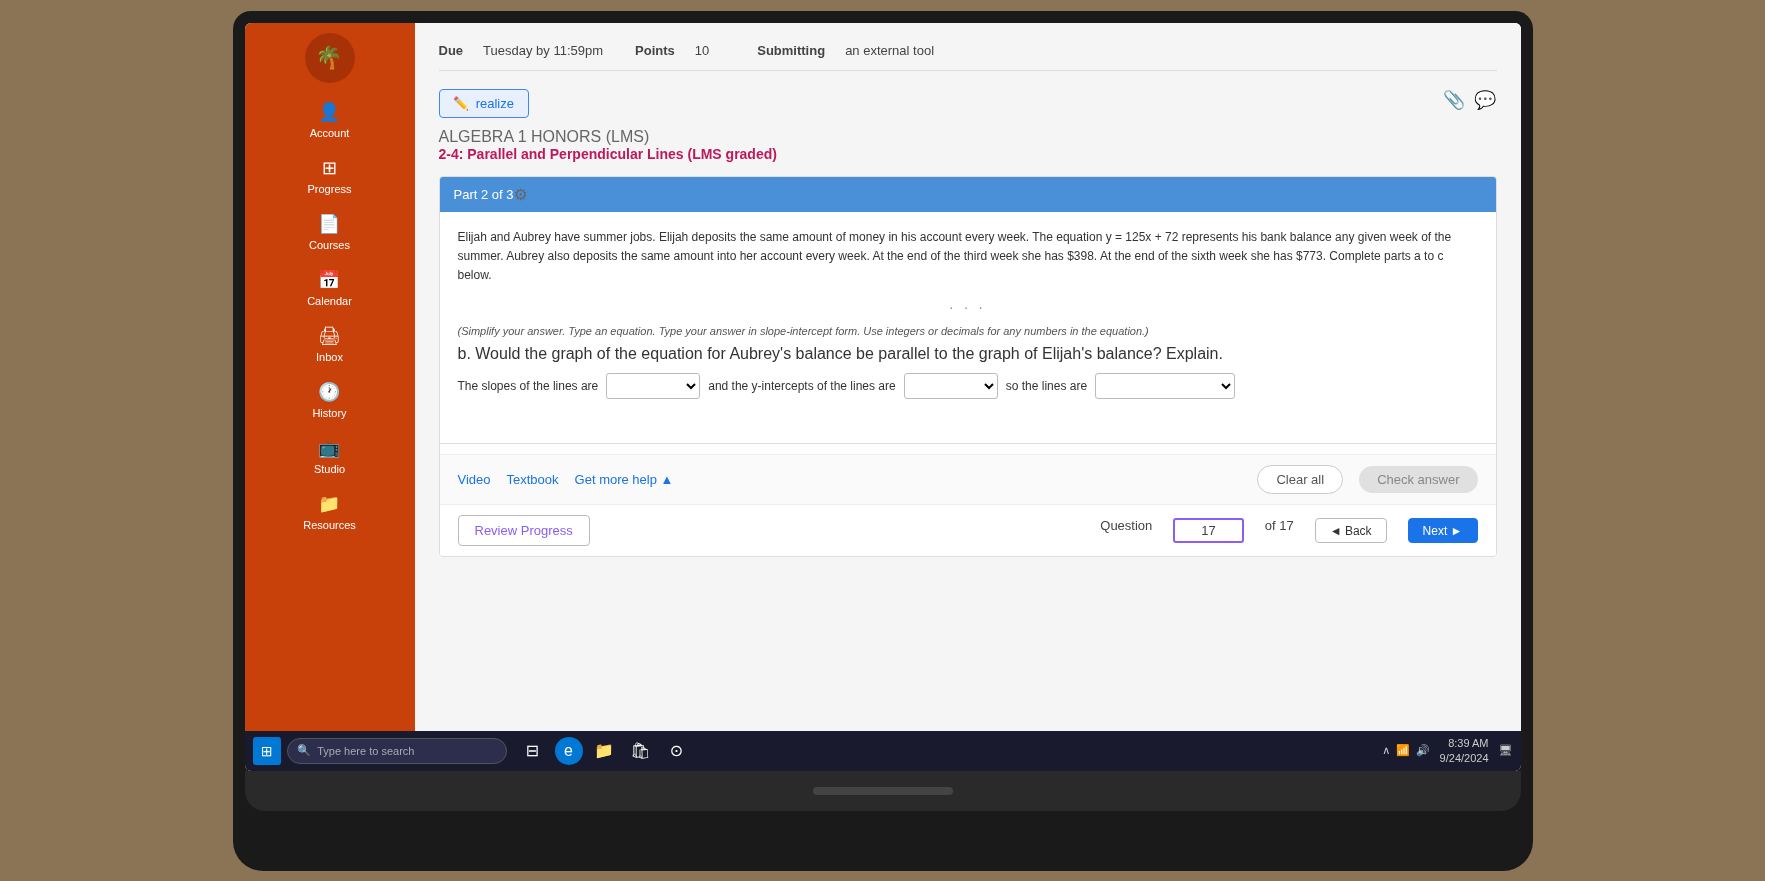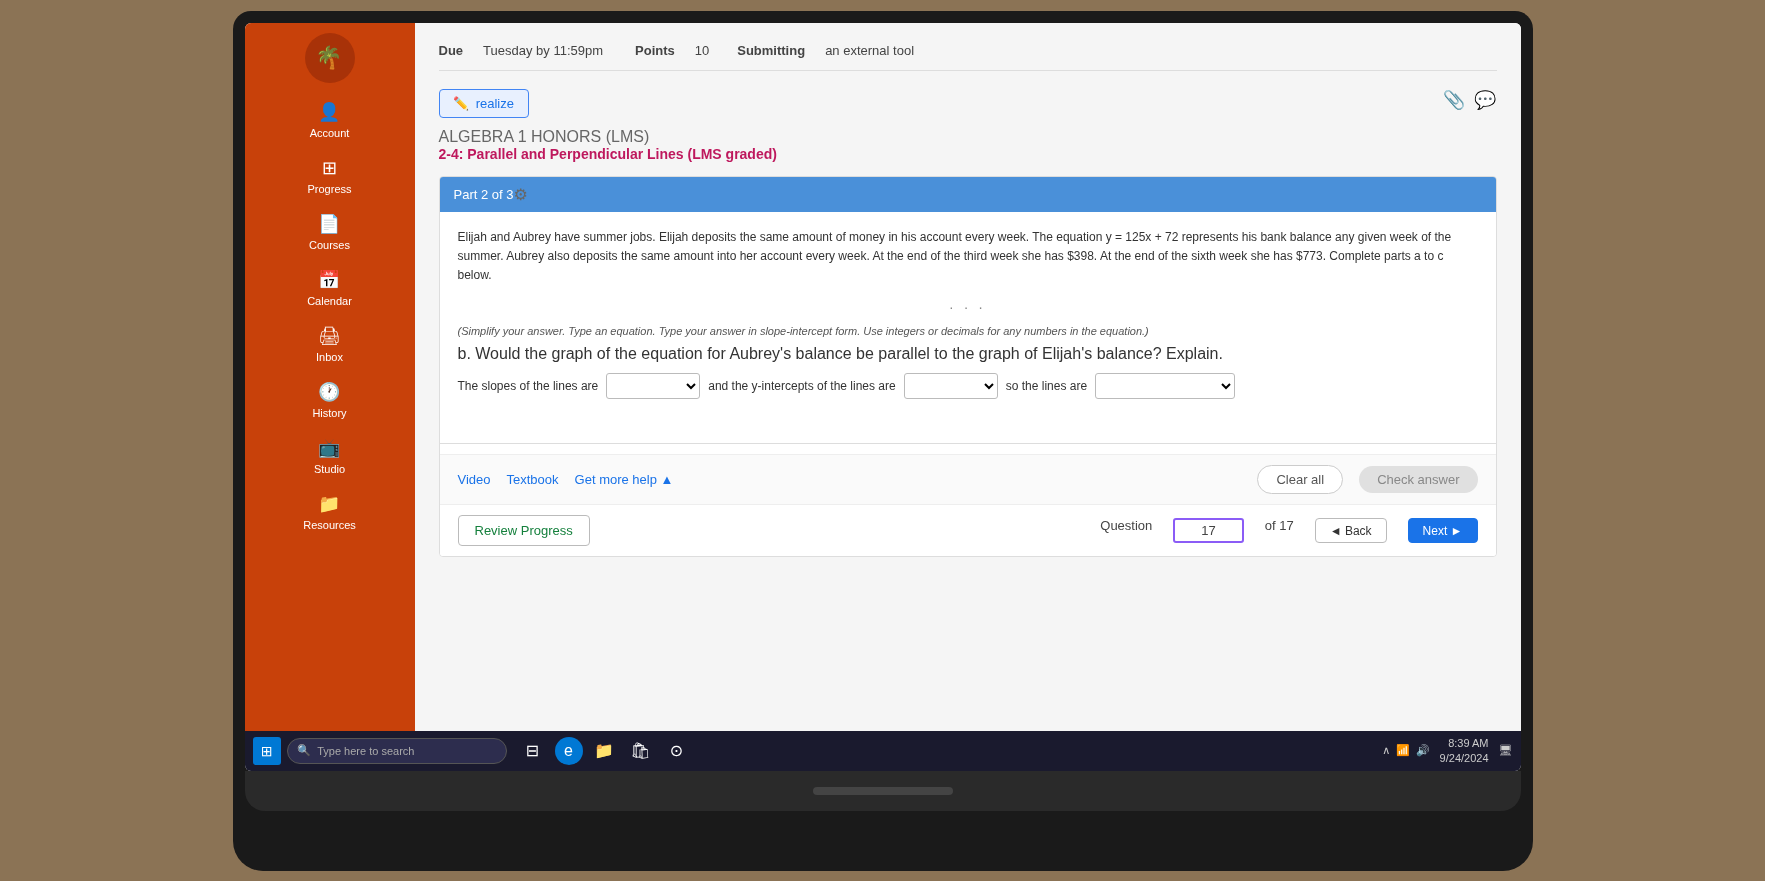--- a/index.html
+++ b/index.html
@@ -309,21 +309,21 @@
       padding: 10px 18px;
       border-top: 1px solid #eee;
       background: white;
     }
     .review-progress-btn {
       background: white;
       border: 1px solid #bbb;
       border-radius: 4px;
       padding: 7px 16px;
       font-size: 13px;
-      color: #15803d;
+      color: #8b5cf6;
       cursor: pointer;
     }
     .pagination {
       display: flex;
       gap: 21px;
       font-size: 13px;
       color: #444;
     }
     .page-num-box {
       border: 2px solid #8b5cf6;
@@ -424,21 +424,21 @@
       </div>
 
       <div class="content">
 
 
         <div class="meta-row">
           <span style="font-weight:600;">Due</span>
           <span>Tuesday by 11:59pm</span>
           <span style="font-weight:600;margin-left:12px;">Points</span>
           <span>10</span>
-          <span style="font-weight:600;margin-left:8px;">Submitting</span>
+          <span style="font-weight:600;margin-left:28px;">Submitting</span>
           <span>an external tool</span>
         </div>
 
         <div class="realize-header">
           <div>
             <button class="realize-btn">
               <span>✏️</span>
               <span>realize</span>
             </button>
             <div class="realize-label-small">ALGEBRA 1 HONORS (LMS)</div>

